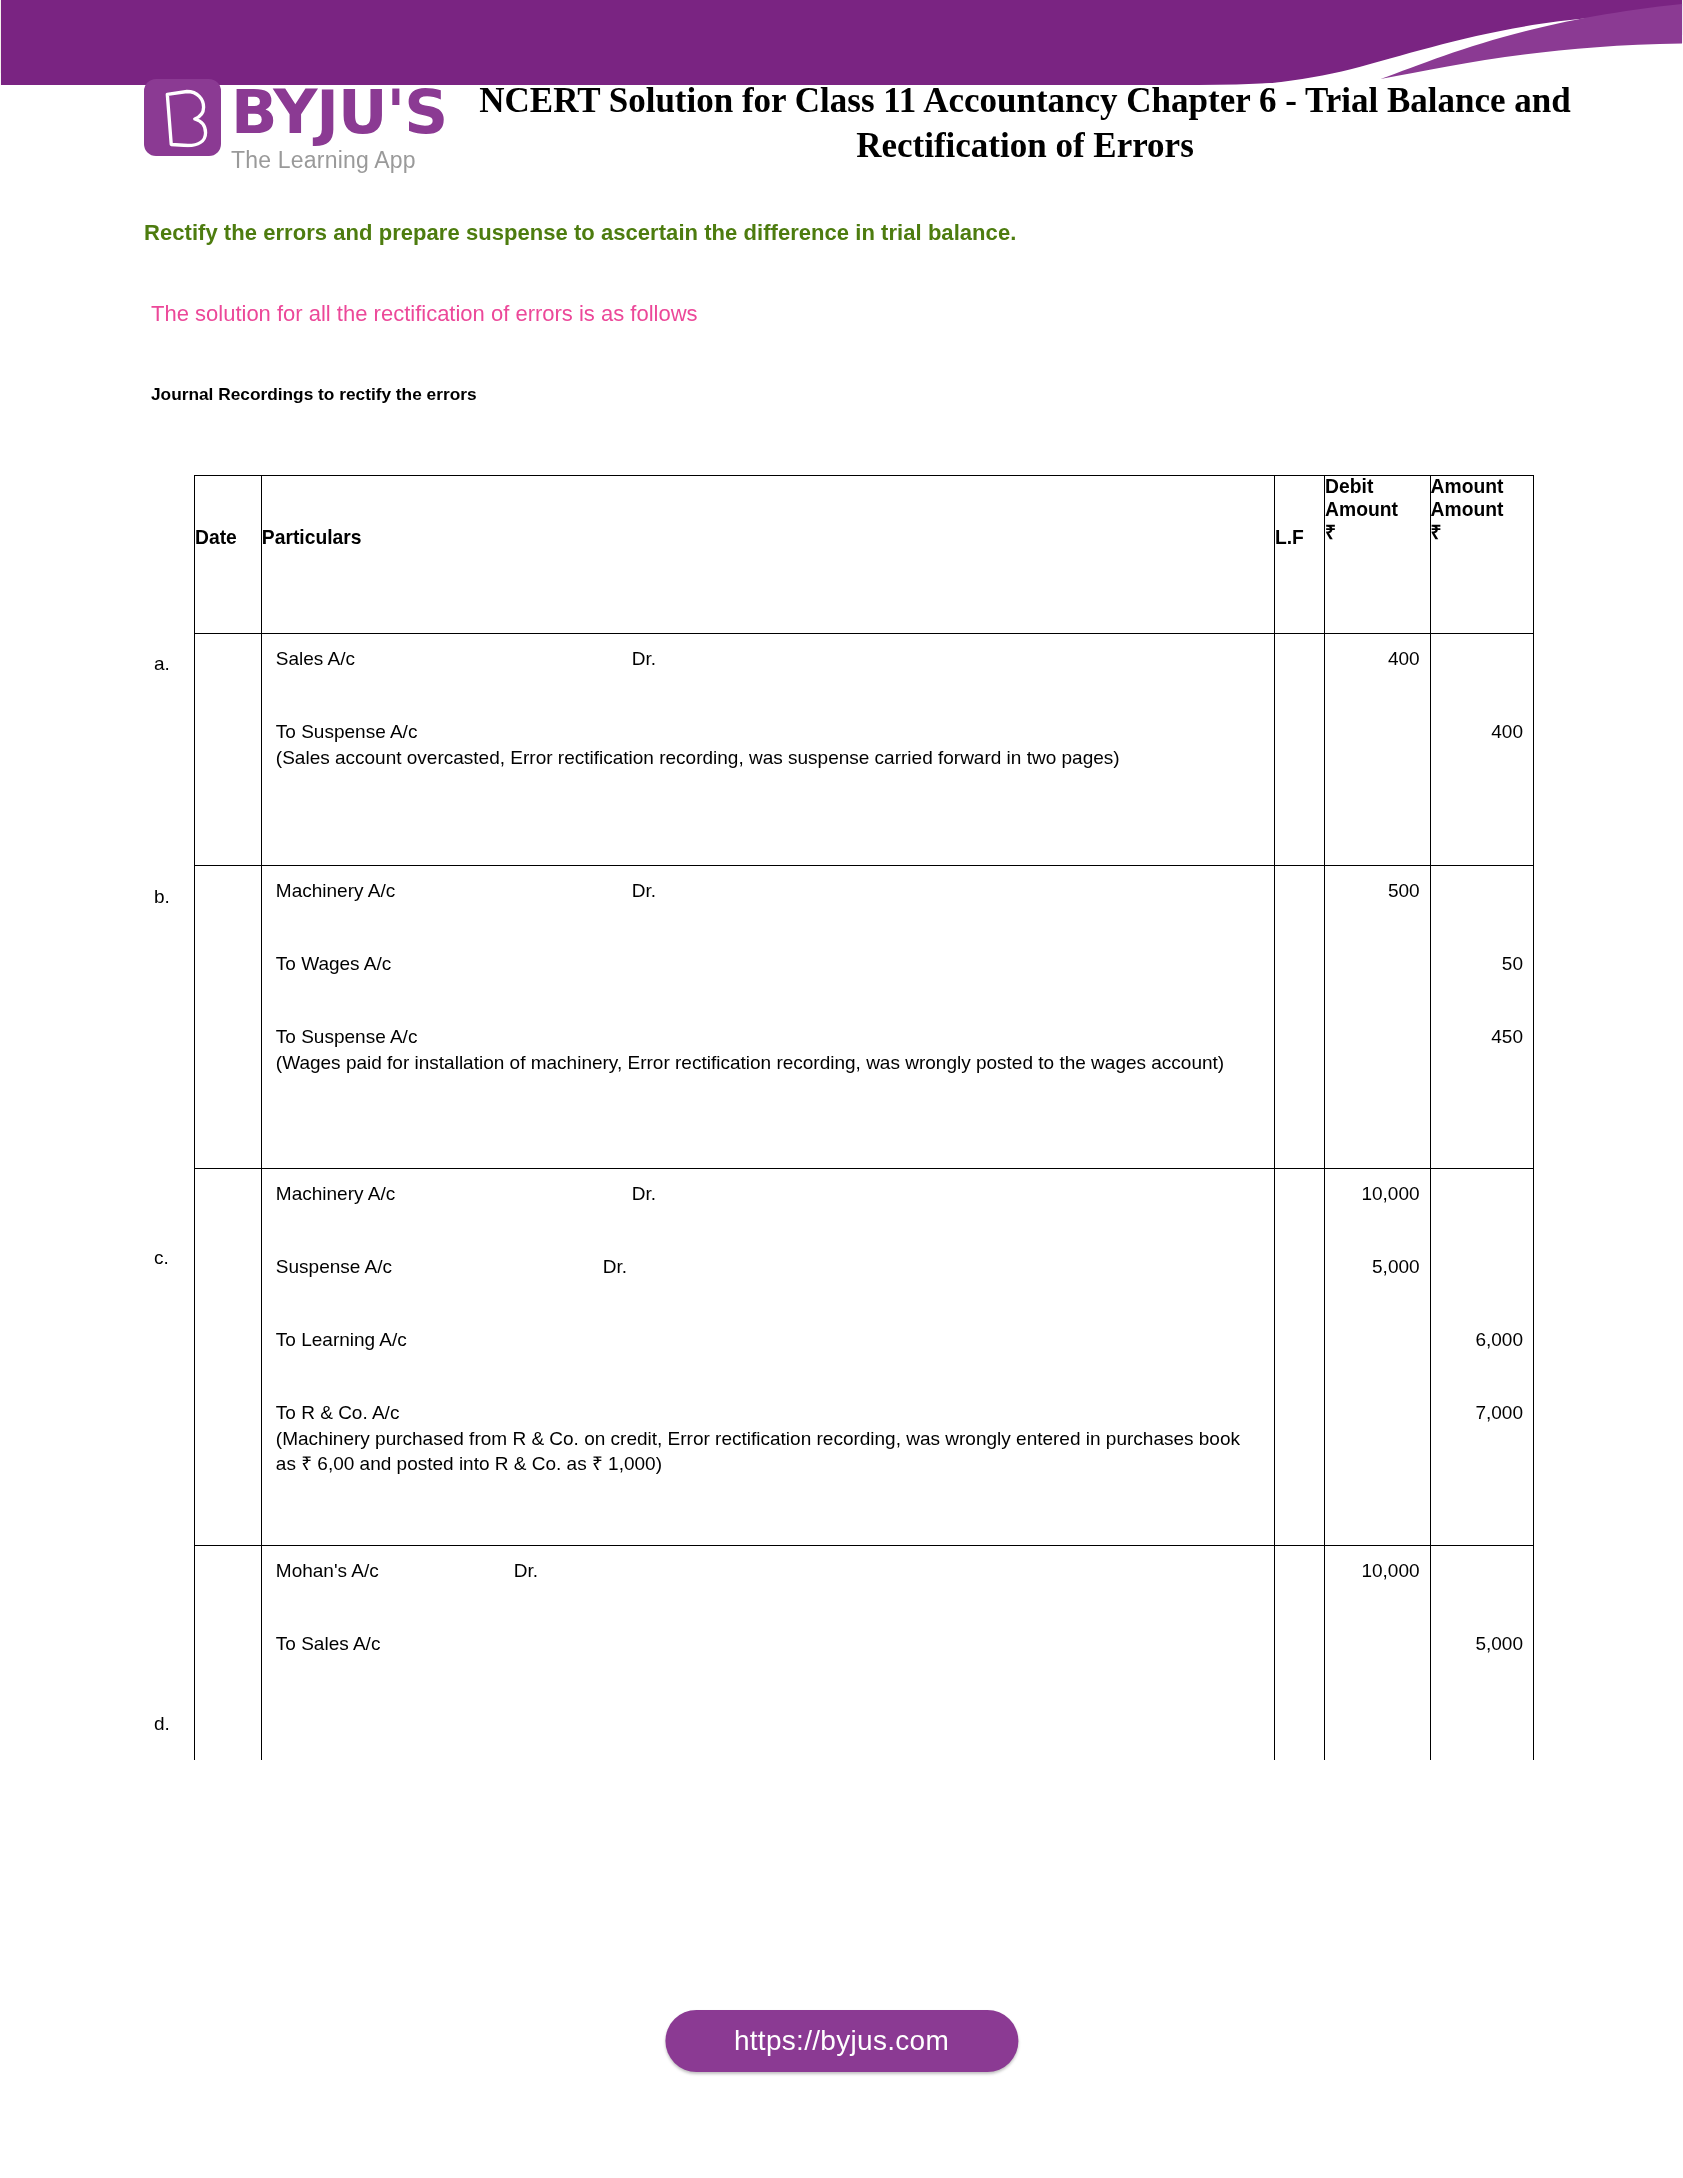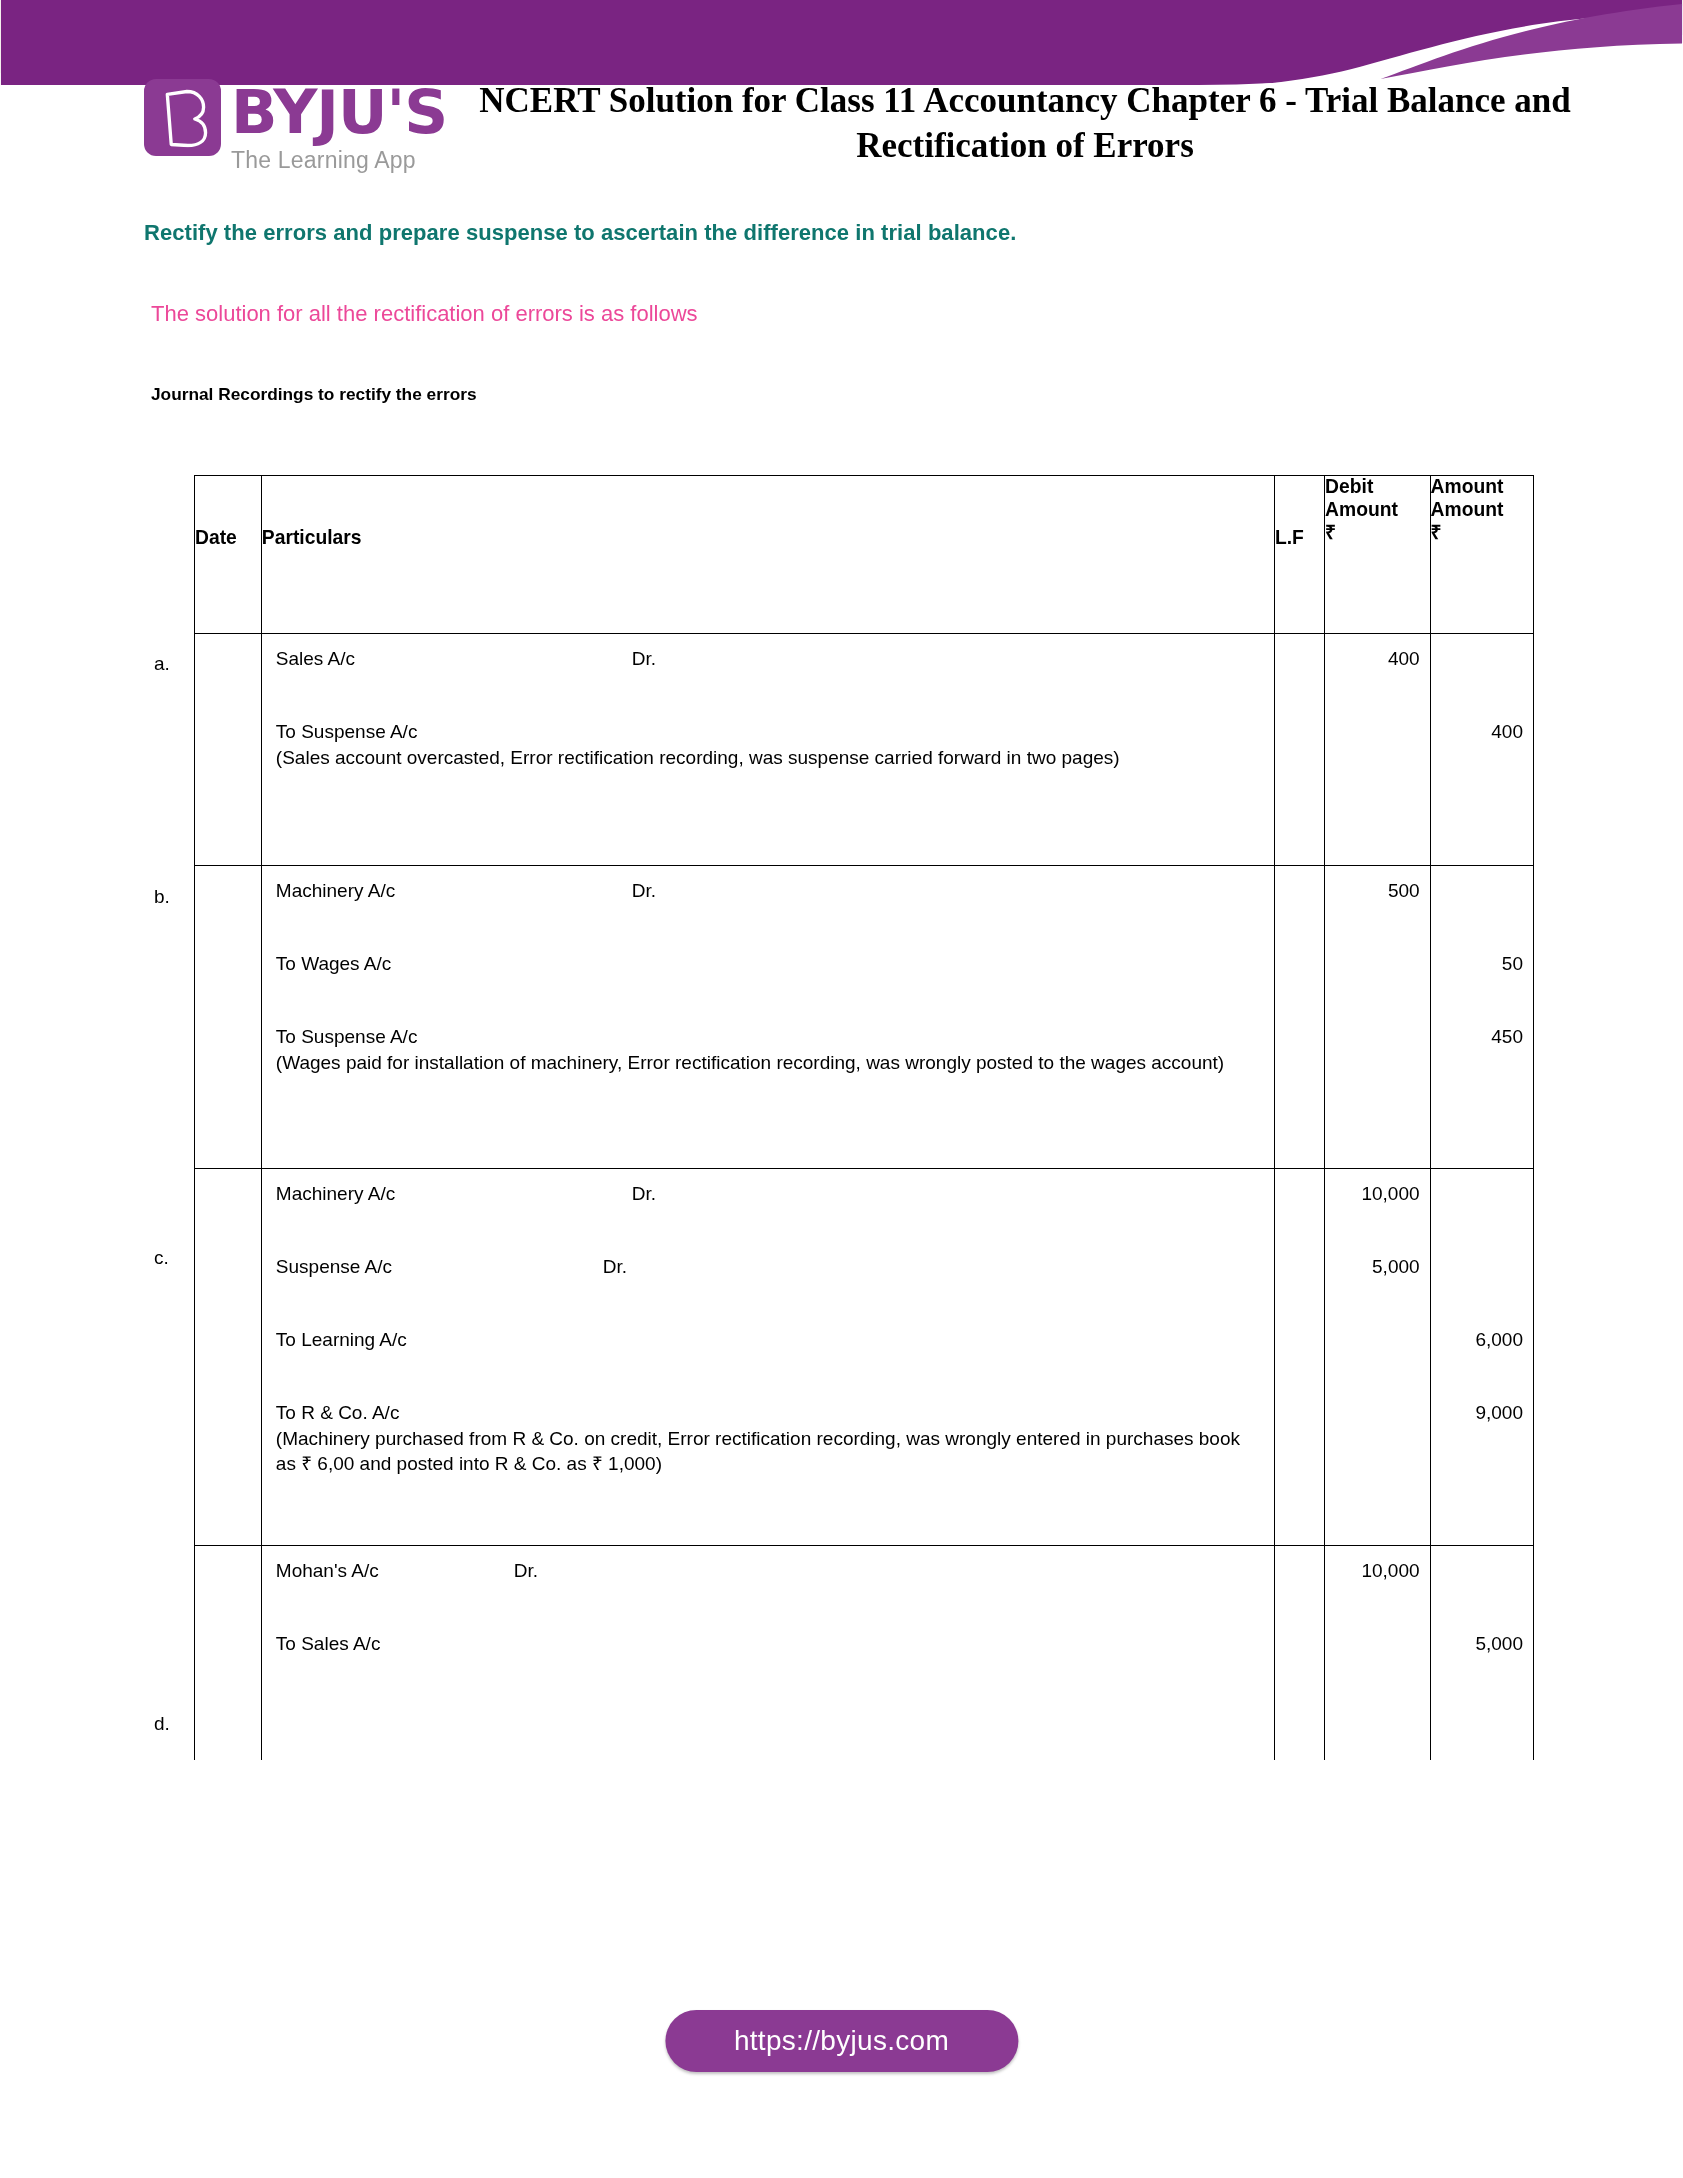--- a/index.html
+++ b/index.html
@@ -91,21 +91,21 @@
     color: #000;
   }
 
   
   .q-line {
     position: absolute;
     left: 144px;
     top: 220px;
     font-size: 22px;
     font-weight: bold;
-    color: #0f766e;
+    color: #4d7c0f;
     letter-spacing: 0.05px;
   }
   .sol-line {
     position: absolute;
     left: 151px;
     top: 301px;
     font-size: 22px;
     color: #ec4899;
   }
   .jr-line {
@@ -362,21 +362,21 @@
             <div class="aline">5,000</div>
             <div class="aline"></div>
             <div class="aline tall"></div>
           </div>
         </td>
         <td class="amt">
           <div class="cell-pad">
             <div class="aline"></div>
             <div class="aline"></div>
             <div class="aline">6,000</div>
-            <div class="aline tall">9,000</div>
+            <div class="aline tall">7,000</div>
           </div>
         </td>
       </tr>
 
       <tr>
         <td style="border-bottom:none"></td>
         <td style="border-bottom:none">
           <div class="cell-pad">
             <div class="pline">
               <span class="pname">Mohan's A/c</span>

